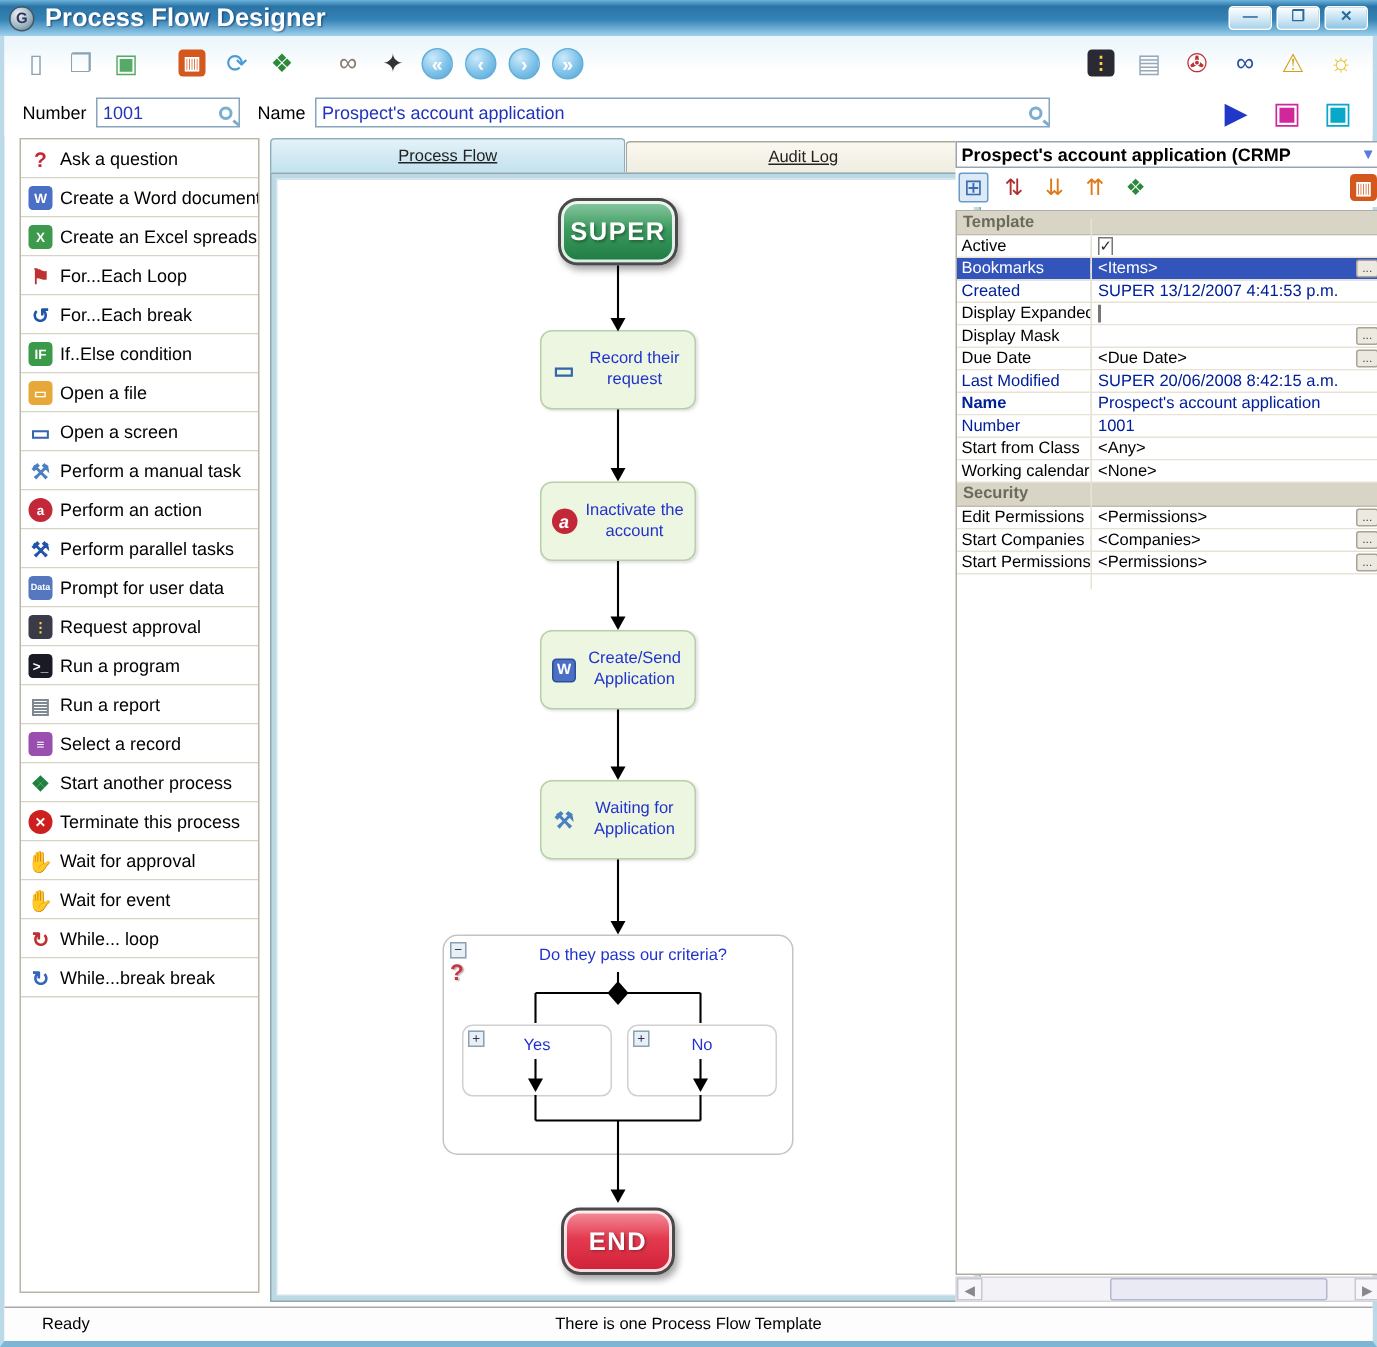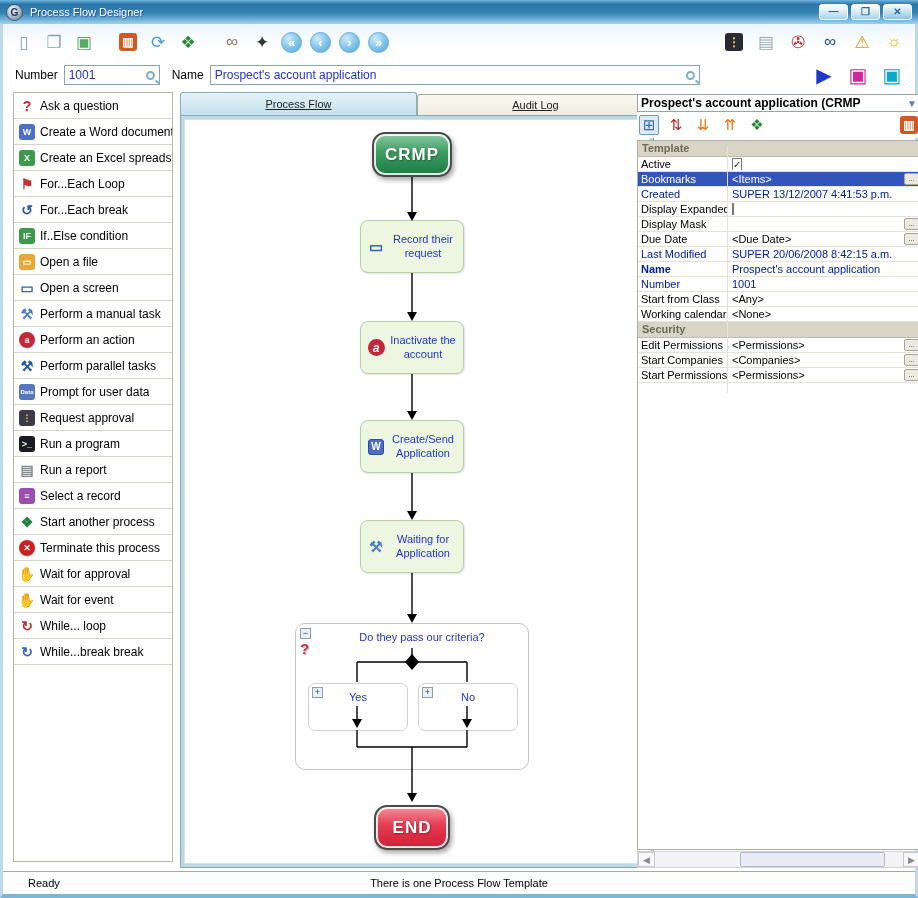--- a/index.html
+++ b/index.html
@@ -8,21 +8,21 @@
   .window { position:absolute; inset:0; background:#ffffff;
     border-left:3px solid #bcd9ea; border-right:3px solid #bcd9ea; border-bottom:4px solid #7db6d4; }
   
   .titlebar { position:absolute; left:-3px; right:-3px; top:0; height:24px;
     background:linear-gradient(180deg,#6db4dd 0%,#2a74a6 18%,#3583b5 55%,#9ed2ef 100%);
     display:flex; align-items:center; padding:0 6px; }
   .app-logo { width:17px; height:17px; border-radius:50%;
     background:radial-gradient(circle at 35% 30%, #e8f2f8, #9ab2c0 60%, #5a7684);
     color:#335; font-size:10px; font-weight:bold; display:flex; align-items:center; justify-content:center;
     border:1px solid #456; margin-right:7px; }
-  .app-title { color:#fff; font-size:11px; font-weight:normal; text-shadow:1px 1px 1px rgba(0,0,60,.4); }
+  .app-title { color:#fff; font-size:17px; font-weight:bold; text-shadow:1px 1px 1px rgba(0,0,60,.4); }
   .win-buttons { margin-left:auto; display:flex; gap:3px; }
   .win-btn { width:29px; height:16px; border-radius:3px; border:1px solid #fff;
     background:linear-gradient(180deg,#ffffff,#cfe7f4 60%,#a8d2ea); color:#2a6a9a;
     font-size:10px; line-height:14px; text-align:center; font-weight:bold; cursor:pointer; }
   .win-btn.close { background:linear-gradient(180deg,#f4fbff,#b8dcf0 60%,#8ec4e4); }
   
   .toolbar-row { position:absolute; left:0; right:0; top:24px; height:36px;
     background:linear-gradient(180deg,#eaf5fb, #ffffff 65%); display:flex; align-items:center; padding:0 10px; }
   .tb-group { display:flex; align-items:center; gap:8px; }
   .tb-gap { width:22px; }
@@ -310,21 +310,21 @@
     </div>
 
   <div class="center">
     <div class="tabs">
       <div class="tab active">Process Flow</div>
       <div class="tab">Audit Log</div>
     </div>
     <div class="canvas-frame">
       <div class="canvas">
         <div class="flow-layer">
-          <div class="badge begin">CRMP</div>
+          <div class="badge begin">SUPER</div>
 
           <div class="flow-node" style="top:100px;">
             <span class="node-icon ic-screen">▭</span>
             <span class="node-label">Record their request</span>
           </div>
           <div class="flow-node" style="top:201px;">
             <span class="node-icon">
                 <span class="ic-action">a</span>
               </span>
             <span class="node-label">Inactivate the account</span>

